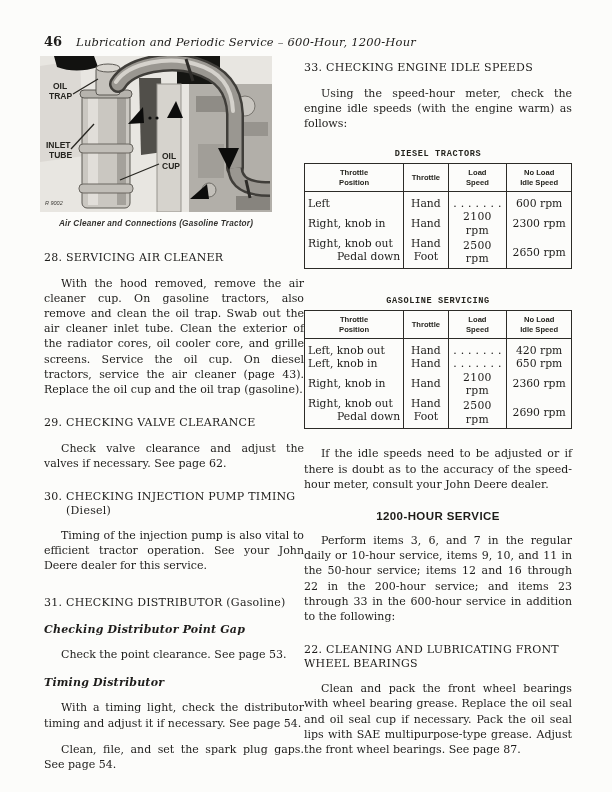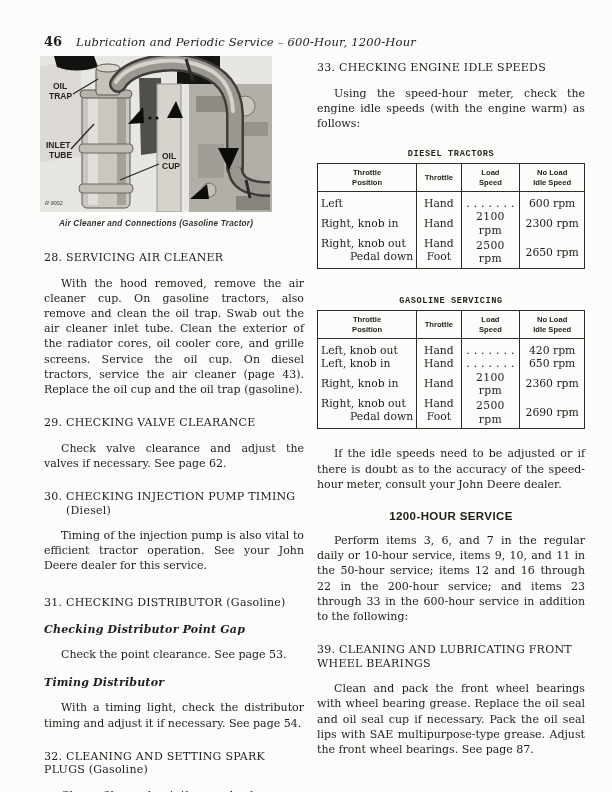--- a/index.html
+++ b/index.html
@@ -11,21 +11,21 @@
   }
   .page { position:absolute; inset:0; }
 
   
   .page-header { position:absolute; top:31px; left:44px; width:535px; white-space:nowrap; }
   .page-num { font-weight:bold; font-size:13px; vertical-align:baseline; }
   .header-title { font-style:italic; font-size:11.5px; margin-left:14px; letter-spacing:0.2px; }
 
   
   .col-left  { position:absolute; left:44px; top:56px; width:260px; }
-  .col-right { position:absolute; left:317px; top:56px; width:268px; }
+  .col-right { position:absolute; left:304px; top:56px; width:268px; }
 
   
   .figure { margin-left:-4px; width:252px; }
   .figure svg { display:block; }
   .fig-caption {
     width:232px; text-align:center; margin-top:7px;
     font-family:"Liberation Sans", sans-serif;
     font-weight:bold; font-style:italic; font-size:8.2px; color:#33322f;
     letter-spacing:0.2px;
   }
@@ -180,21 +180,20 @@
 
     <div class="sec-heading hang">30. CHECKING INJECTION PUMP TIMING (Diesel)</div>
     <p class="body-par">Timing of the injection pump is also vital to efficient tractor operation. See your John Deere dealer for this service.</p>
 
     <div class="sec-heading" style="margin-top:22px">31. CHECKING DISTRIBUTOR (Gasoline)</div>
     <div class="sub-italic">Checking Distributor Point Gap</div>
     <p class="body-par">Check the point clearance. See page 53.</p>
     <div class="sub-italic">Timing Distributor</div>
     <p class="body-par">With a timing light, check the distributor timing and adjust it if necessary. See page 54.</p>
 
-    <div class="sec-heading">32. CLEANING AND SETTING SPARK PLUGS (Gasoline)</div>
     <p class="body-par">Clean, file, and set the spark plug gaps. See page 54.</p>
   </div>
 
   <div class="col-right">
 
     <div class="sec-heading" style="margin-top:5px">33. CHECKING ENGINE IDLE SPEEDS</div>
     <p class="body-par">Using the speed-hour meter, check the engine idle speeds (with the engine warm) as follows:</p>
 
     <div class="table-title">DIESEL TRACTORS</div>
     <table class="spec-table">
@@ -291,17 +290,17 @@
         </tr>
       </tbody>
     </table>
 
     <p class="body-par" style="margin-top:17px">If the idle speeds need to be adjusted or if there is doubt as to the accuracy of the speed-hour meter, consult your John Deere dealer.</p>
 
     <div class="service-heading">1200-HOUR SERVICE</div>
 
     <p class="body-par">Perform items 3, 6, and 7 in the regular daily or 10-hour service, items 9, 10, and 11 in the 50-hour service; items 12 and 16 through 22 in the 200-hour service; and items 23 through 33 in the 600-hour service in addition to the following:</p>
 
-    <div class="sec-heading">39. CLEANING AND LUBRICATING FRONT WHEEL BEARINGS</div>
+    <div class="sec-heading">22. CLEANING AND LUBRICATING FRONT WHEEL BEARINGS</div>
     <p class="body-par">Clean and pack the front wheel bearings with wheel bearing grease. Replace the oil seal and oil seal cup if necessary. Pack the oil seal lips with SAE multipurpose-type grease. Adjust the front wheel bearings. See page 87.</p>
   </div>
 
 </div>
 
 </body></html>

